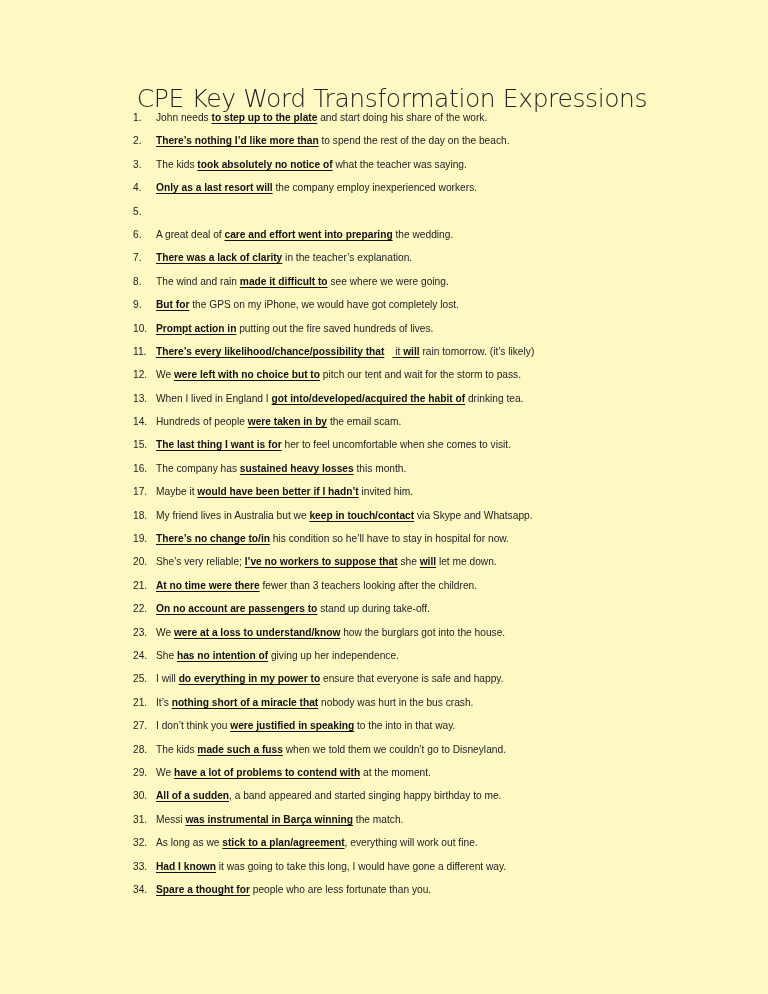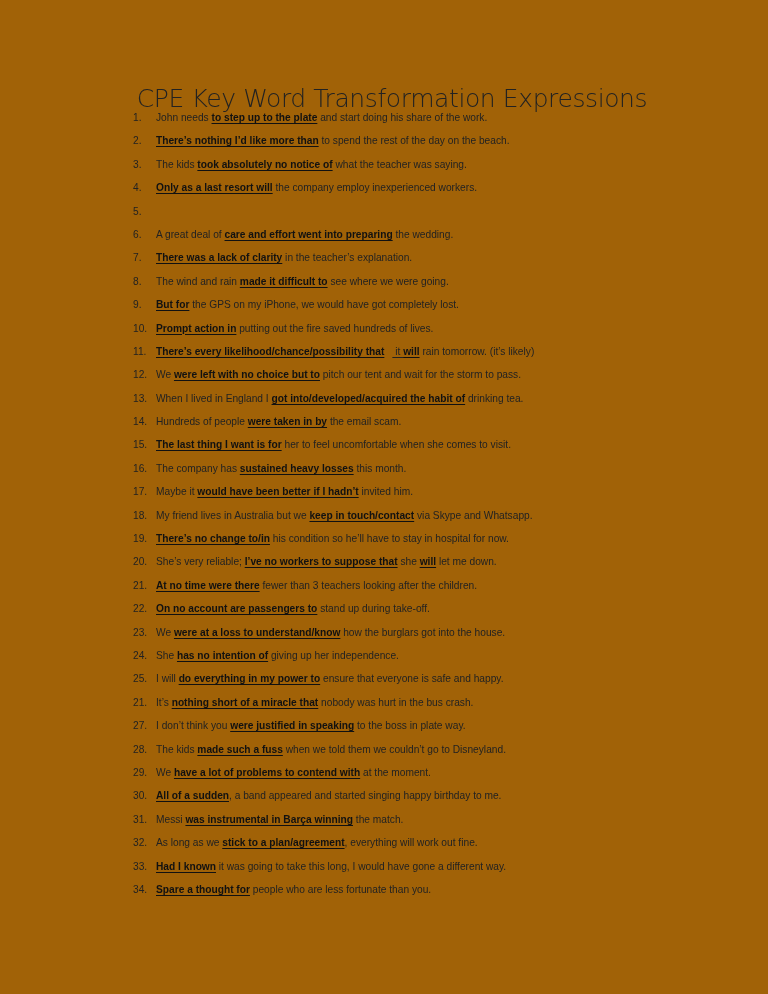--- a/index.html
+++ b/index.html
@@ -12,21 +12,21 @@
       height: 994px;
       position: relative;
       overflow: hidden;
       font-family: "Liberation Sans", "DejaVu Sans", sans-serif;
       color: #1a1a1a;
     }
     .page {
       position: absolute;
       left: 0; top: 0;
       width: 768px; height: 994px;
-      background: #a16207;
+      background: #fef9c3;
     }
     .title {
       position: absolute;
       left: 0;
       width: 768px;
       top: 84px;
       text-align: center;
       font-family: "DejaVu Sans", "Liberation Sans", sans-serif;
       font-weight: 300;
       font-size: 25px;
@@ -183,21 +183,21 @@
       <li class="item">
     <span class="num">25.</span>
     <span class="text"><span>I will </span><span class="kw">do everything in my power to</span><span> ensure that everyone is safe and happy.</span></span>
   </li>
       <li class="item">
     <span class="num">21.</span>
     <span class="text"><span>It’s </span><span class="kw">nothing short of a miracle that</span><span> nobody was hurt in the bus crash.</span></span>
   </li>
       <li class="item">
     <span class="num">27.</span>
-    <span class="text"><span>I don’t think you </span><span class="kw">were justified in speaking</span><span> to the boss in plate way.</span></span>
+    <span class="text"><span>I don’t think you </span><span class="kw">were justified in speaking</span><span> to the into in that way.</span></span>
   </li>
       <li class="item">
     <span class="num">28.</span>
     <span class="text"><span>The kids </span><span class="kw">made such a fuss</span><span> when we told them we couldn’t go to Disneyland.</span></span>
   </li>
       <li class="item">
     <span class="num">29.</span>
     <span class="text"><span>We </span><span class="kw">have a lot of problems to contend with</span><span> at the moment.</span></span>
   </li>
       <li class="item">

